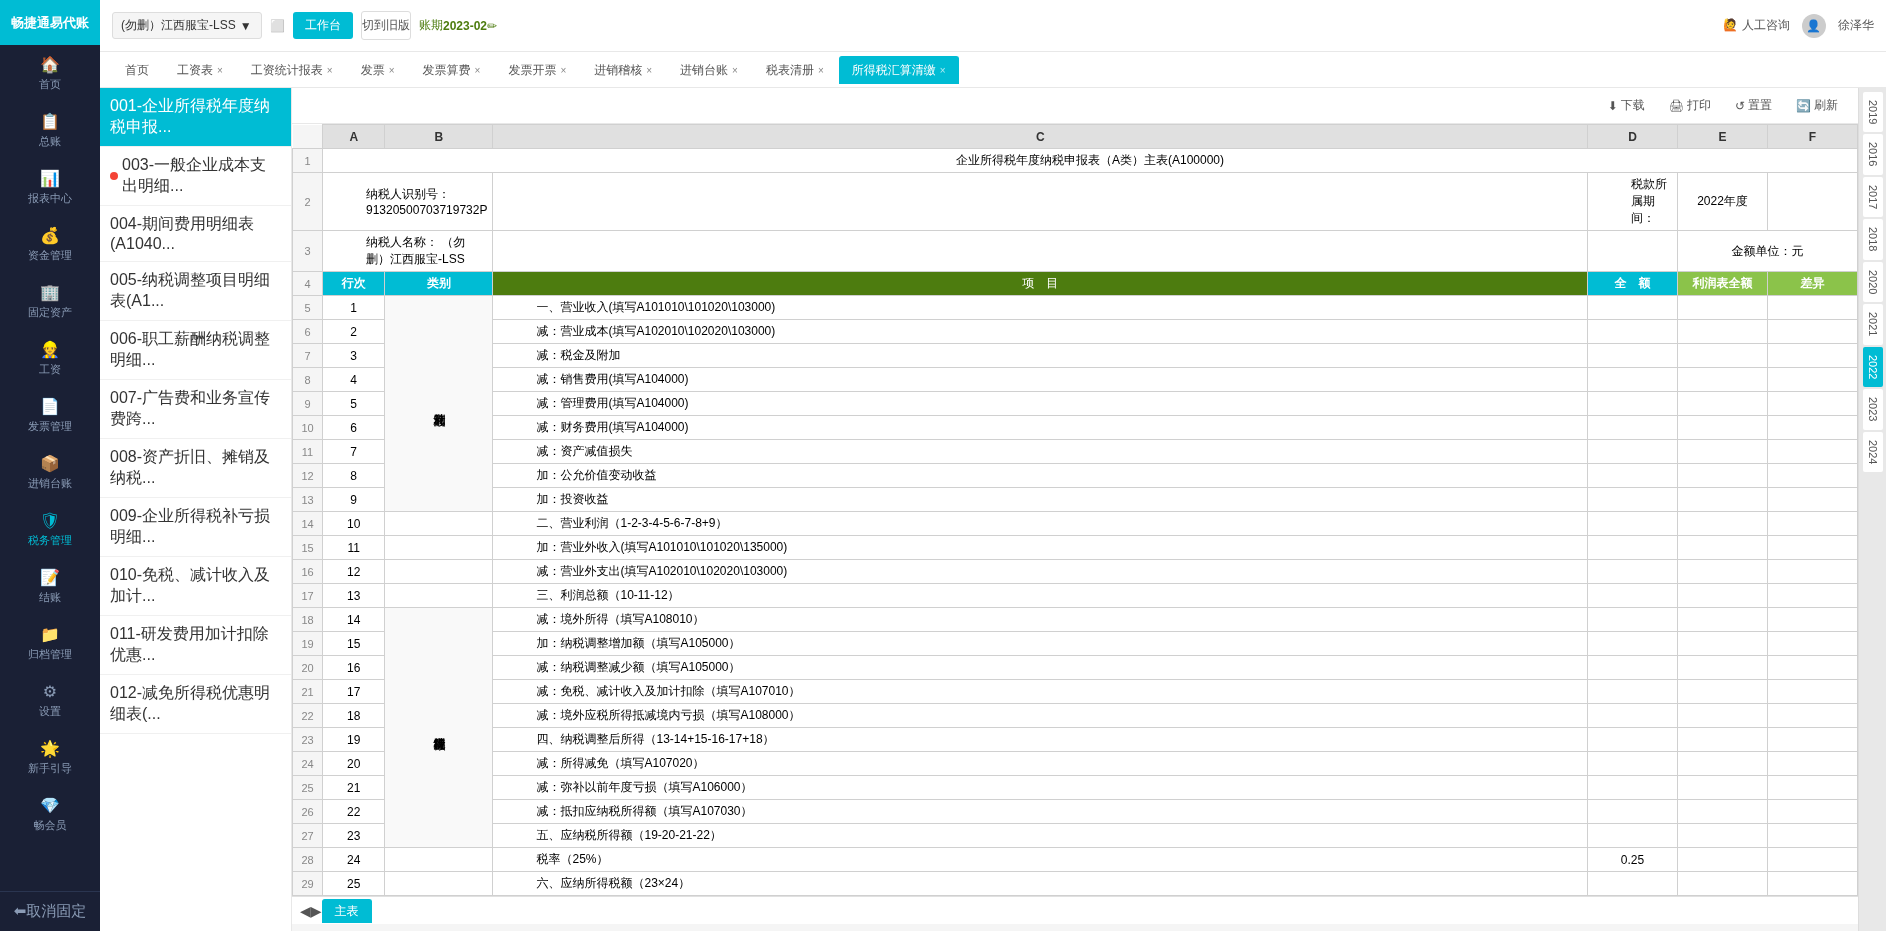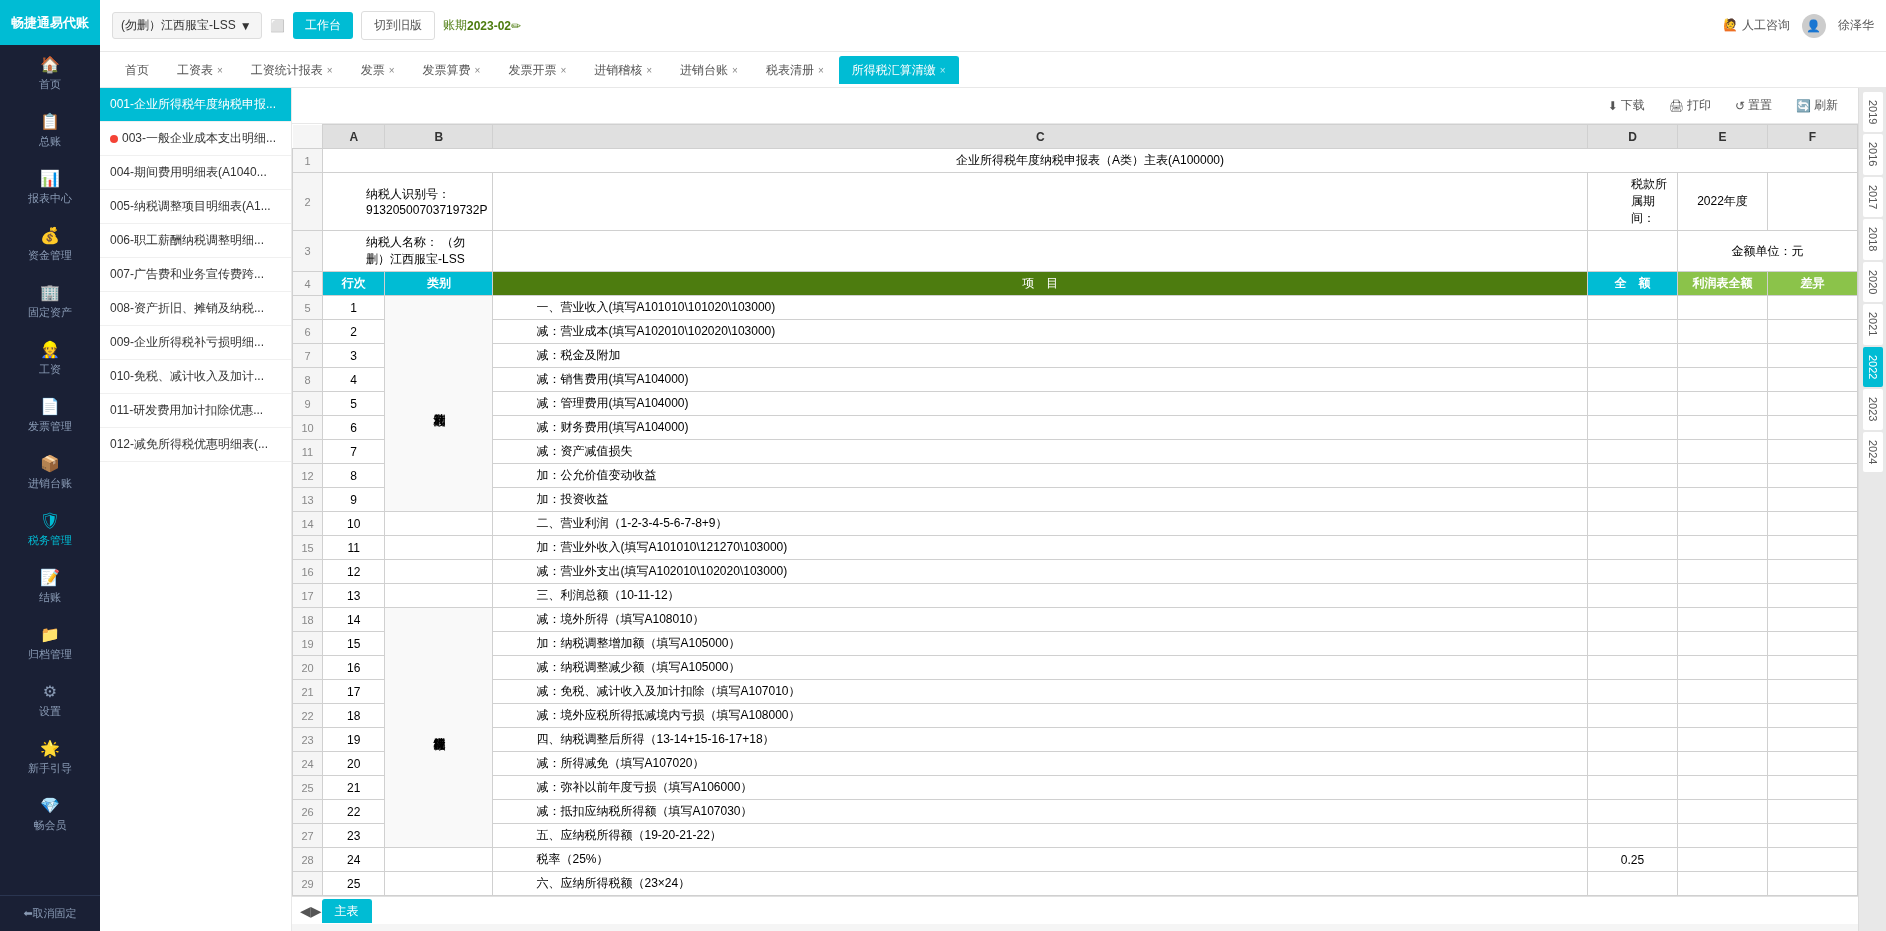--- a/index.html
+++ b/index.html
@@ -5,45 +5,45 @@
     * { box-sizing: border-box; margin: 0; padding: 0; }
     body { font-family: 'Microsoft YaHei', '微软雅黑', Arial, sans-serif; font-size: 12px; background: #f0f2f5; display: flex; height: 931px; overflow: hidden; }
 
     
     .sidebar { width: 100px; background: #1a2035; display: flex; flex-direction: column; height: 100%; flex-shrink: 0; }
     .sidebar-logo { background: #00bcd4; height: 45px; display: flex; align-items: center; justify-content: center; color: white; font-size: 13px; font-weight: bold; }
     .sidebar-nav { flex: 1; overflow-y: auto; }
     .sidebar-item { display: flex; flex-direction: column; align-items: center; padding: 10px 5px; color: #8a9bb5; cursor: pointer; font-size: 11px; gap: 3px; }
     .sidebar-item.active { color: #00bcd4; }
     .sidebar-item .icon { font-size: 16px; }
-    .sidebar-footer { padding: 10px; color: #8a9bb5; font-size: 11px; text-align: center; cursor: pointer; border-top: 1px solid #2a3550; }
+    .sidebar-footer { padding: 10px; color: #8a9bb5; font-size: 15px; text-align: center; cursor: pointer; border-top: 1px solid #2a3550; }
 
     
     .main { flex: 1; display: flex; flex-direction: column; overflow: hidden; }
 
     
     .topbar { height: 52px; background: white; display: flex; align-items: center; padding: 0 12px; gap: 8px; border-bottom: 1px solid #e8e8e8; flex-shrink: 0; }
     .company-selector { display: flex; align-items: center; gap: 4px; background: #f5f5f5; border: 1px solid #ddd; border-radius: 3px; padding: 4px 8px; cursor: pointer; font-size: 12px; color: #333; min-width: 150px; }
     .btn-workbench { background: #00bcd4; color: white; border: none; padding: 5px 12px; border-radius: 3px; cursor: pointer; font-size: 12px; }
-    .btn-switch { background: white; color: #555; border: 1px solid #ddd; padding: 5px 12px; border-radius: 3px; cursor: pointer; font-size: 12px; }
+    .btn-switch { background: white; color: #555; border: 1px solid #ddd; padding: 5px 0; border-radius: 3px; cursor: pointer; font-size: 12px; }
     .period-label { font-size: 12px; color: #4d7c0f; display: flex; align-items: center; }
     .topbar-right { margin-left: auto; display: flex; align-items: center; gap: 12px; color: #555; font-size: 12px; }
 
     
     .tabbar { background: white; border-bottom: 1px solid #e8e8e8; display: flex; align-items: center; padding: 0 12px; height: 36px; flex-shrink: 0; gap: 2px; }
     .tab { display: flex; align-items: center; gap: 4px; padding: 5px 12px; border-radius: 3px 3px 0 0; cursor: pointer; font-size: 12px; color: #555; border: 1px solid transparent; border-bottom: none; }
     .tab.active { background: #00bcd4; color: white; border-color: #00bcd4; }
     .tab .close { font-size: 10px; color: inherit; opacity: 0.7; }
 
     
     .content { flex: 1; display: flex; overflow: hidden; }
 
     
     .left-panel { width: 192px; background: white; border-right: 1px solid #e8e8e8; display: flex; flex-direction: column; flex-shrink: 0; overflow-y: auto; }
-    .left-panel-item { padding: 8px 10px; font-size: 12px; color: #333; cursor: pointer; border-bottom: 1px solid #f0f0f0; display: flex; align-items: center; gap: 4px; }
+    .left-panel-item { padding: 8px 10px; font-size: 16px; color: #333; cursor: pointer; border-bottom: 1px solid #f0f0f0; display: flex; align-items: center; gap: 4px; }
     .left-panel-item.active { background: #00bcd4; color: white; }
     .left-panel-item .status-dot { width: 8px; height: 8px; border-radius: 50%; flex-shrink: 0; }
     .dot-blue { background: #00bcd4; }
     .dot-red { background: #f44336; }
 
     
     .right-content { flex: 1; display: flex; flex-direction: column; overflow: hidden; background: #f5f5f5; }
 
     
     .warning-bar { background: white; padding: 6px 12px; font-size: 11px; color: #e53935; border-bottom: 1px solid #e8e8e8; flex-shrink: 0; }
@@ -418,21 +418,21 @@
                 <td></td>
                 <td class="text-left">二、营业利润（1-2-3-4-5-6-7-8+9）</td>
                 <td></td>
                 <td></td>
                 <td></td>
               </tr>
               <tr>
                 <td class="row-num">15</td>
                 <td>11</td>
                 <td></td>
-                <td class="text-left">加：营业外收入(填写A101010\121270\103000)</td>
+                <td class="text-left">加：营业外收入(填写A101010\101020\135000)</td>
                 <td></td>
                 <td></td>
                 <td></td>
               </tr>
               <tr>
                 <td class="row-num">16</td>
                 <td>12</td>
                 <td></td>
                 <td class="text-left">减：营业外支出(填写A102010\102020\103000)</td>
                 <td></td>

